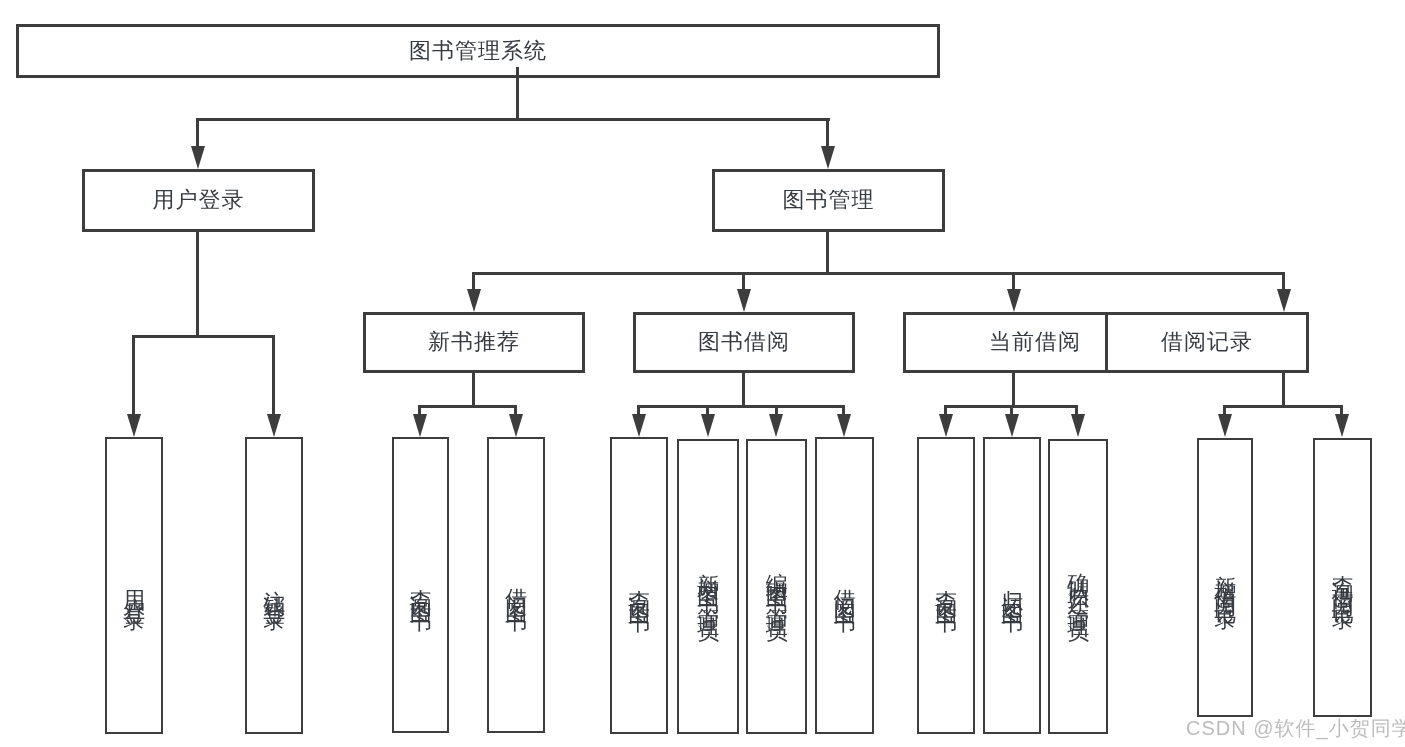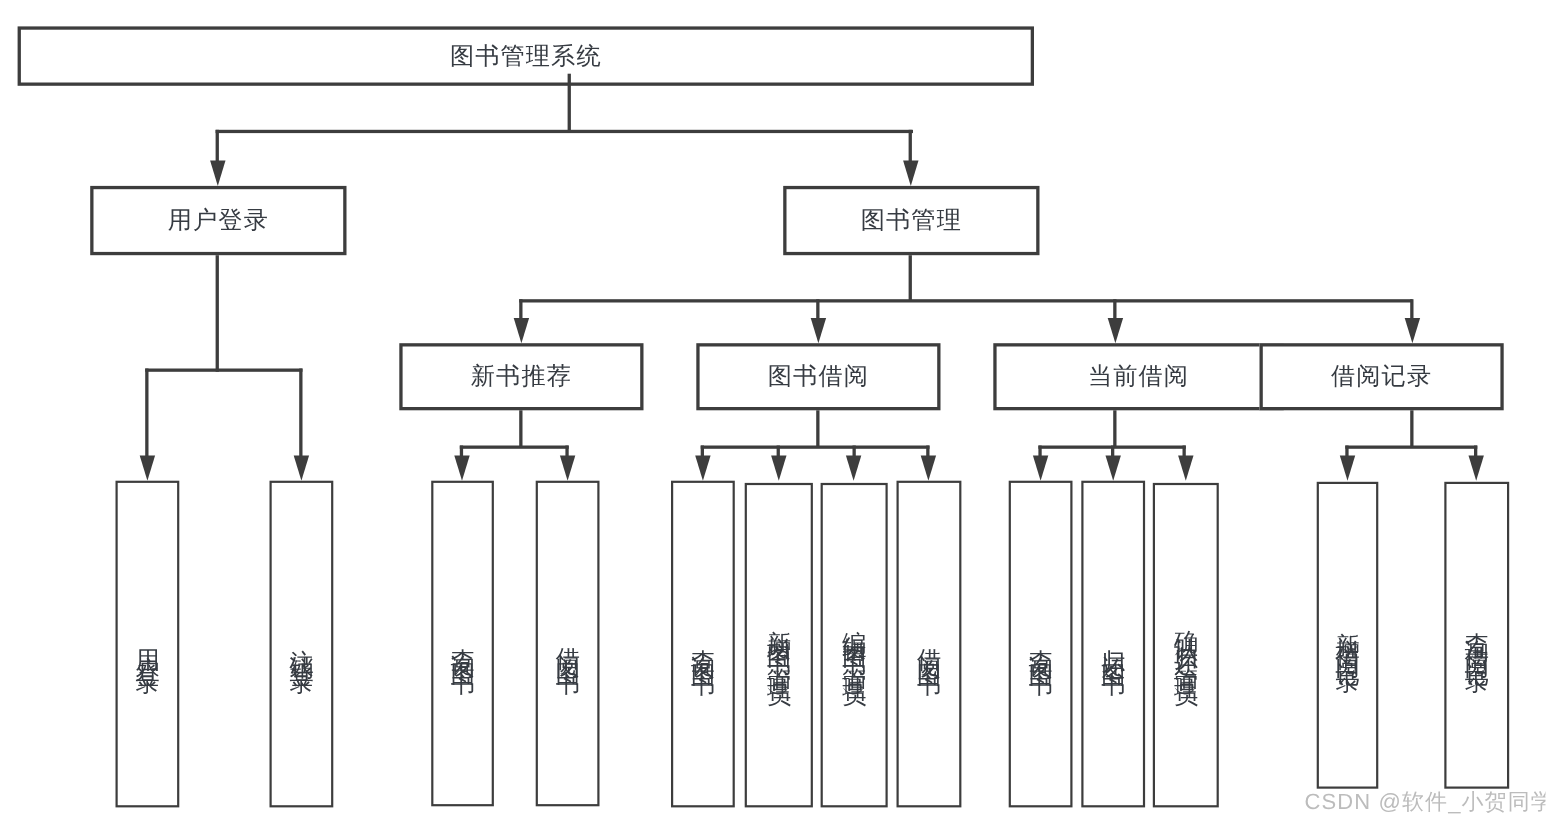--- a/index.html
+++ b/index.html
@@ -84,21 +84,21 @@
 
   <div class="box" style="left:633px;top:312px;width:222px;height:61px">
     <span>图书借阅</span>
   </div>
   <div class="box" style="left:363px;top:312px;width:222px;height:61px">
     <span>新书推荐</span>
   </div>
   <div class="box" style="left:903px;top:312px;width:264px;height:61px">
     <span>当前借阅</span>
   </div>
-  <div class="box" style="left:1145px;top:312px;width:222px;height:61px">
+  <div class="box" style="left:1105px;top:312px;width:204px;height:61px">
     <span>借阅记录</span>
   </div>
 
   <div class="vline" style="left:472px;top:373px;height:34px"></div>
   <div class="hline" style="left:418px;top:405px;width:99px"></div>
   <div class="vline" style="left:418px;top:405px;height:13px"></div>
   <div class="vline" style="left:514px;top:405px;height:13px"></div>
   <div class="arrow" style="left:413px;top:414px"></div>
   <div class="arrow" style="left:509px;top:414px"></div>
 

